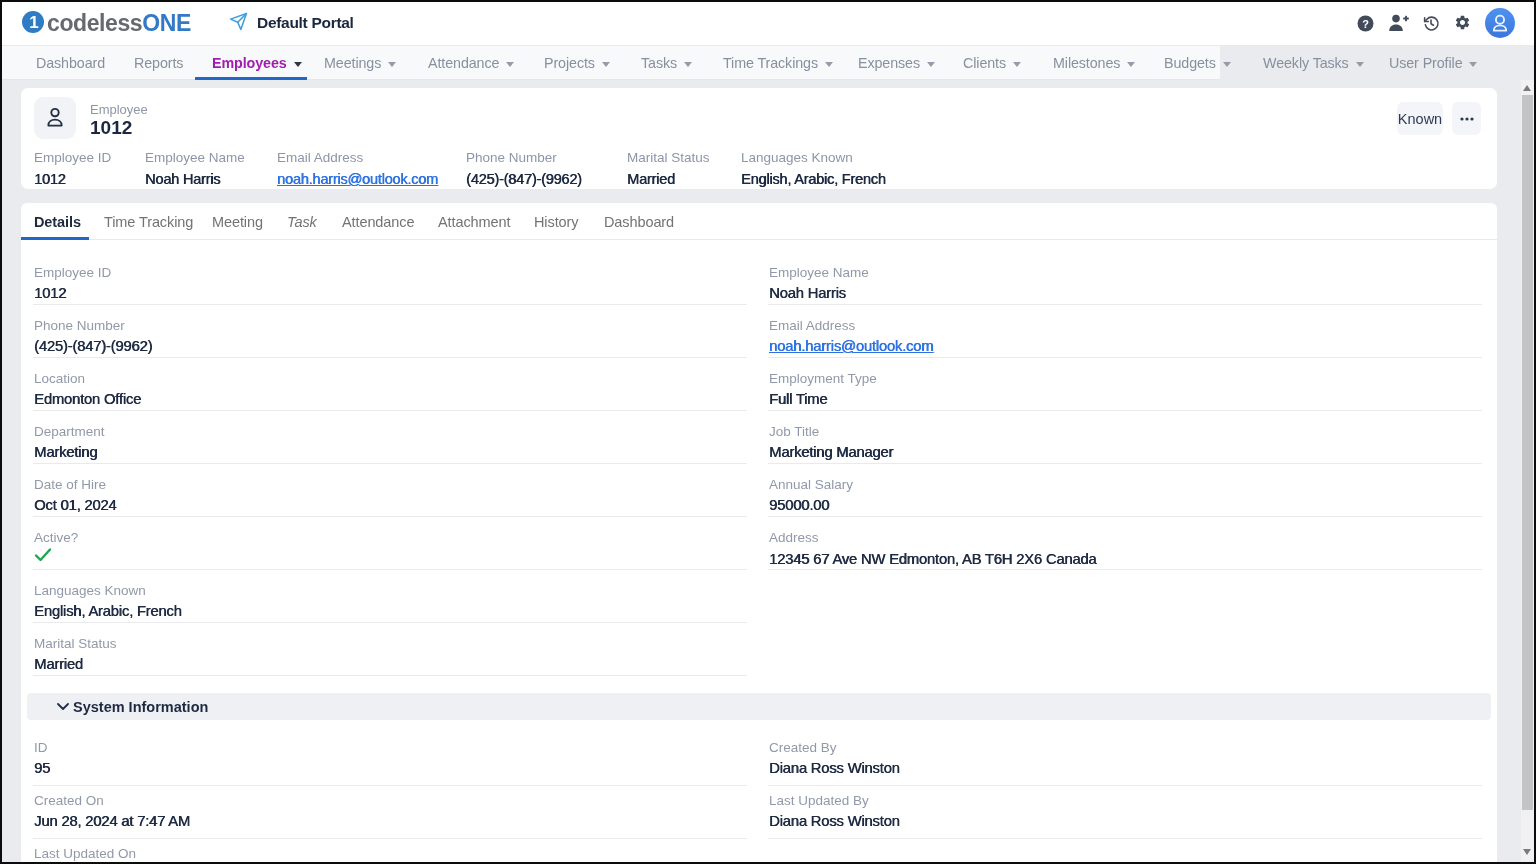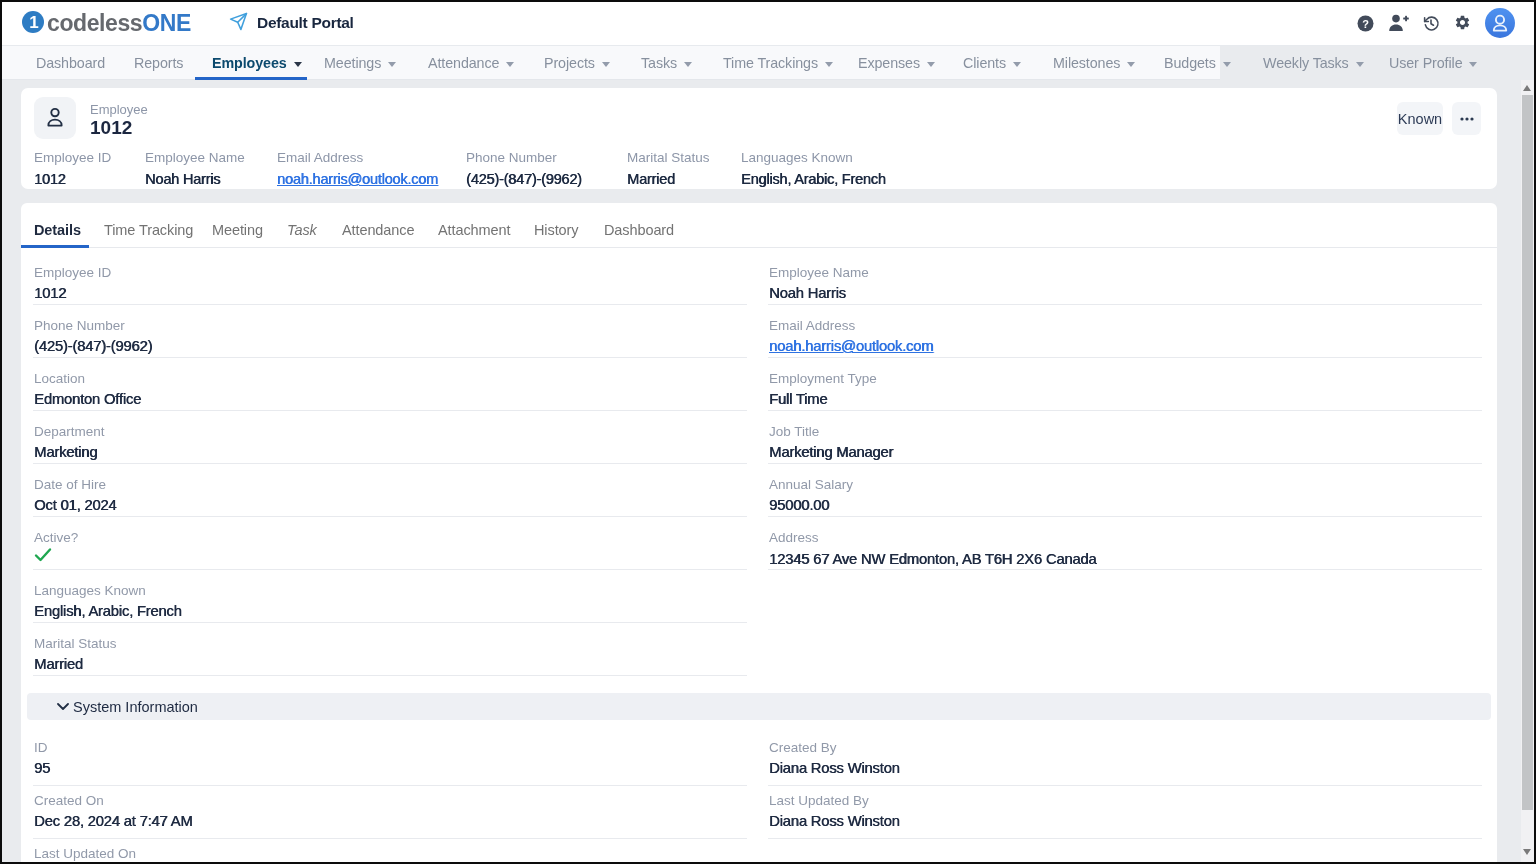--- a/index.html
+++ b/index.html
@@ -17,53 +17,53 @@
   #searchbox { position:absolute; left:383px; top:7px; width:423px; height:31px; border:1px solid #d9dde3; border-radius:4px; background:#fff; }
   #allobj { position:absolute; left:13px; top:7px; font-size:14px; color:#2b3442; }
   #allobj .car { display:inline-block; width:0; height:0; border-left:4.5px solid transparent; border-right:4.5px solid transparent; border-top:5.5px solid #2b3442; margin-left:8px; margin-bottom:2px; }
   #searchdiv { position:absolute; left:100px; top:4px; width:1px; height:22px; background:#e2e5e9; }
   #searchph { position:absolute; left:113px; top:7px; font-size:14.5px; color:#9aa1ac; }
 
   
   #navbar { position:absolute; left:0; top:46px; width:1220px; height:34px; background:#f8f9fb; border-bottom:1px solid #e4e7eb; }
   .nav { position:absolute; top:9px; font-size:14.3px; color:#87909e; white-space:nowrap; letter-spacing:-0.1px; }
   .nav .car { display:inline-block; width:0; height:0; border-left:4px solid transparent; border-right:4px solid transparent; border-top:5px solid #939cab; margin-left:7px; margin-bottom:1px; }
-  .nav.active { color:#0c4a6e; font-weight:bold; }
+  .nav.active { color:#a21caf; font-weight:bold; }
   .nav.active .car { border-top-color:#2b3648; }
   #navline { position:absolute; left:195px; top:77px; width:112px; height:3px; background:#2465c8; }
 
   
   #card1 { position:absolute; left:21px; top:88px; width:1476px; height:101px; background:#fff; border-radius:7px; }
   #empicon { position:absolute; left:13px; top:9px; width:42px; height:42px; background:#f1f3f6; border-radius:9px; }
   #emplab { position:absolute; left:69px; top:14px; font-size:13px; color:#8d96a8; }
   #empnum { position:absolute; left:69px; top:29px; font-size:19px; font-weight:bold; color:#1c2740; }
   .btn { position:absolute; top:14px; height:33px; background:#f3f5f8; border-radius:6px; display:flex; align-items:center; justify-content:center; font-size:14.5px; color:#2d3b56; }
   #btnedit { left:1376px; width:46px; }
   #btndots { left:1431px; width:29px; }
   .hlab { position:absolute; top:62px; font-size:13.5px; color:#8d96a8; white-space:nowrap; }
   .hval { position:absolute; top:83px; font-size:14.5px; font-weight:normal; text-shadow:0.55px 0 0 currentColor; letter-spacing:-0.2px; color:#1c2940; white-space:nowrap; }
   a.lnk { color:#2e72e2; text-decoration:underline; }
 
   
   #card2 { position:absolute; left:21px; top:203px; width:1476px; height:663px; background:#fff; border-radius:6px 6px 0 0; }
-  #tabrow { position:absolute; left:0; top:8px; width:1476px; height:37px; border-bottom:1px solid #e7e9ed; }
+  #tabrow { position:absolute; left:0; top:0; width:1476px; height:37px; border-bottom:1px solid #e7e9ed; }
   .tab { position:absolute; top:11px; font-size:14.5px; color:#737373; white-space:nowrap; letter-spacing:-0.1px; }
   .tab.active { color:#1f2a3f; font-weight:bold; }
   #tabline { position:absolute; left:0px; top:34px; width:68px; height:3px; background:#2465c8; }
 
   .flab { position:absolute; font-size:13.5px; color:#9199a9; white-space:nowrap; }
   .fval { position:absolute; font-size:14.8px; font-weight:normal; text-shadow:0.55px 0 0 currentColor; letter-spacing:-0.2px; color:#1f2b42; white-space:nowrap; }
   .sep { position:absolute; height:1px; background:#e8eaee; }
   .sepL { left:12px; width:714px; }
   .sepR { left:747px; width:714px; }
   .colL { left:13px; }
   .colR { left:748px; }
 
   #sysbar { position:absolute; left:6px; top:490px; width:1464px; height:27px; background:#eef0f4; border-radius:4px; }
-  #sysbar span { position:absolute; left:46px; top:6px; font-size:14.5px; font-weight:normal; color:#1d2941; }
+  #sysbar span { position:absolute; left:46px; top:6px; font-size:14.5px; font-weight:bold; color:#1d2941; }
 
   
   #sbar { position:absolute; left:1521px; top:80px; width:13px; height:782px; background:#f1f1f3; }
   #sthumb { position:absolute; left:1522px; top:95px; width:11px; height:715px; background:#c2c4c6; }
   .arrow-up { position:absolute; left:1523px; top:85px; width:0; height:0; border-left:4.5px solid transparent; border-right:4.5px solid transparent; border-bottom:6px solid #7a7a7a; }
   .arrow-dn { position:absolute; left:1523px; top:849px; width:0; height:0; border-left:4.5px solid transparent; border-right:4.5px solid transparent; border-top:6px solid #7a7a7a; }
 </style>
 </head>
 <body>
 <div id="root">
@@ -222,21 +222,21 @@
     <div id="sysbar">
       <svg class="abs" style="left:30px; top:10px;" width="12" height="8" viewBox="0 0 12 8" fill="none" stroke="#222f45" stroke-width="1.8" stroke-linecap="round" stroke-linejoin="round">
           <path d="M1 1l5 5 5-5"></path>
         </svg>
       <span>System Information</span>
     </div>
     <div class="flab colL" style="top:537px;">ID</div>
     <div class="fval colL" style="top:557px;">95</div>
     <div class="sep sepL" style="top:582px;"></div>
     <div class="flab colL" style="top:590px;">Created On</div>
-    <div class="fval colL" style="top:610px;">Dec 28, 2024 at 7:47 AM</div>
+    <div class="fval colL" style="top:610px;">Jun 28, 2024 at 7:47 AM</div>
     <div class="sep sepL" style="top:635px;"></div>
     <div class="flab colL" style="top:643px;">Last Updated On</div>
 
     <div class="flab colR" style="top:537px;">Created By</div>
     <div class="fval colR" style="top:557px;">Diana Ross Winston</div>
     <div class="sep sepR" style="top:582px;"></div>
     <div class="flab colR" style="top:590px;">Last Updated By</div>
     <div class="fval colR" style="top:610px;">Diana Ross Winston</div>
     <div class="sep sepR" style="top:635px;"></div>
   </div>

